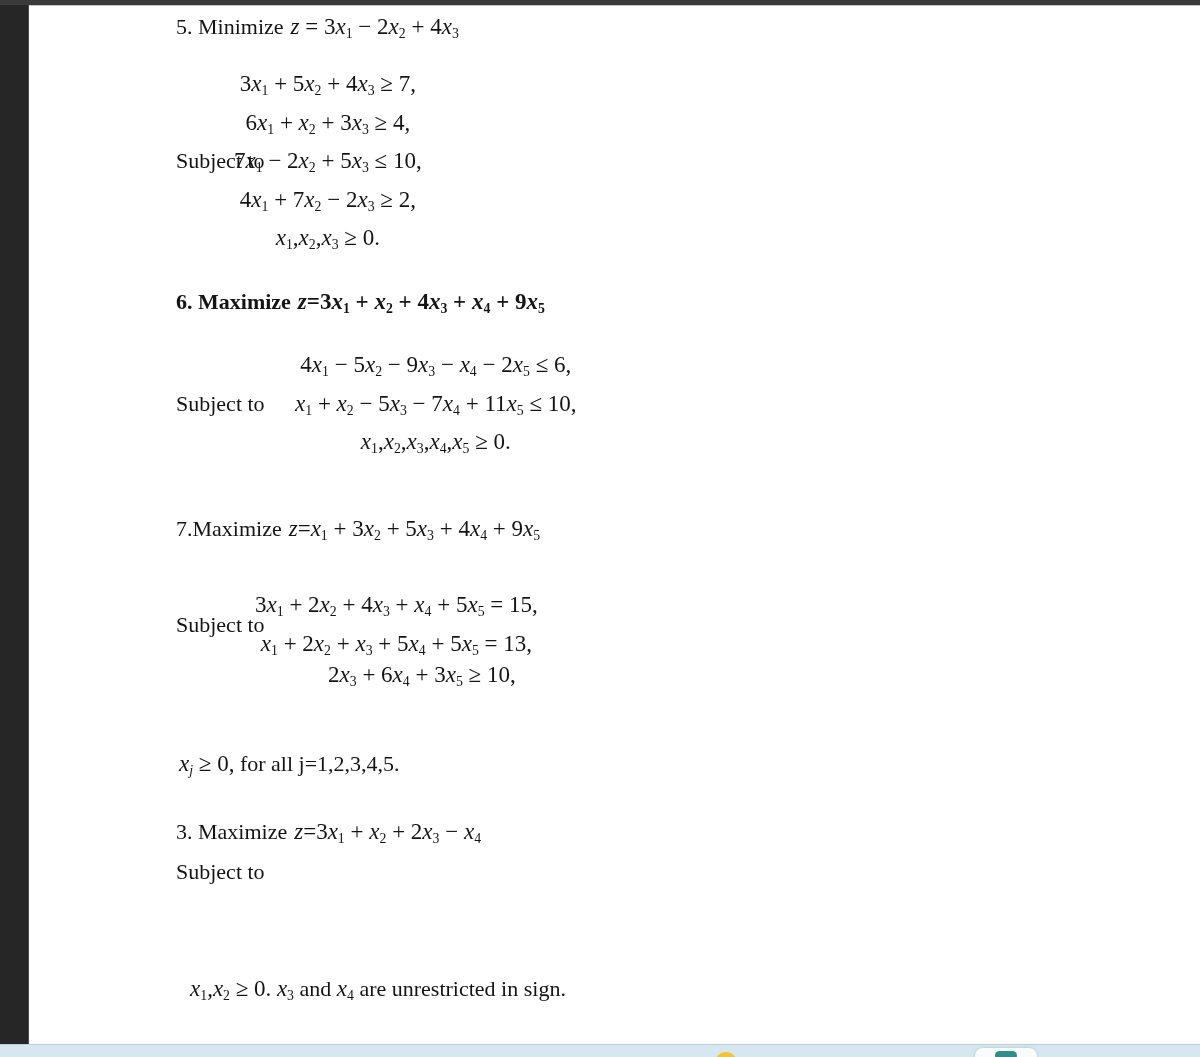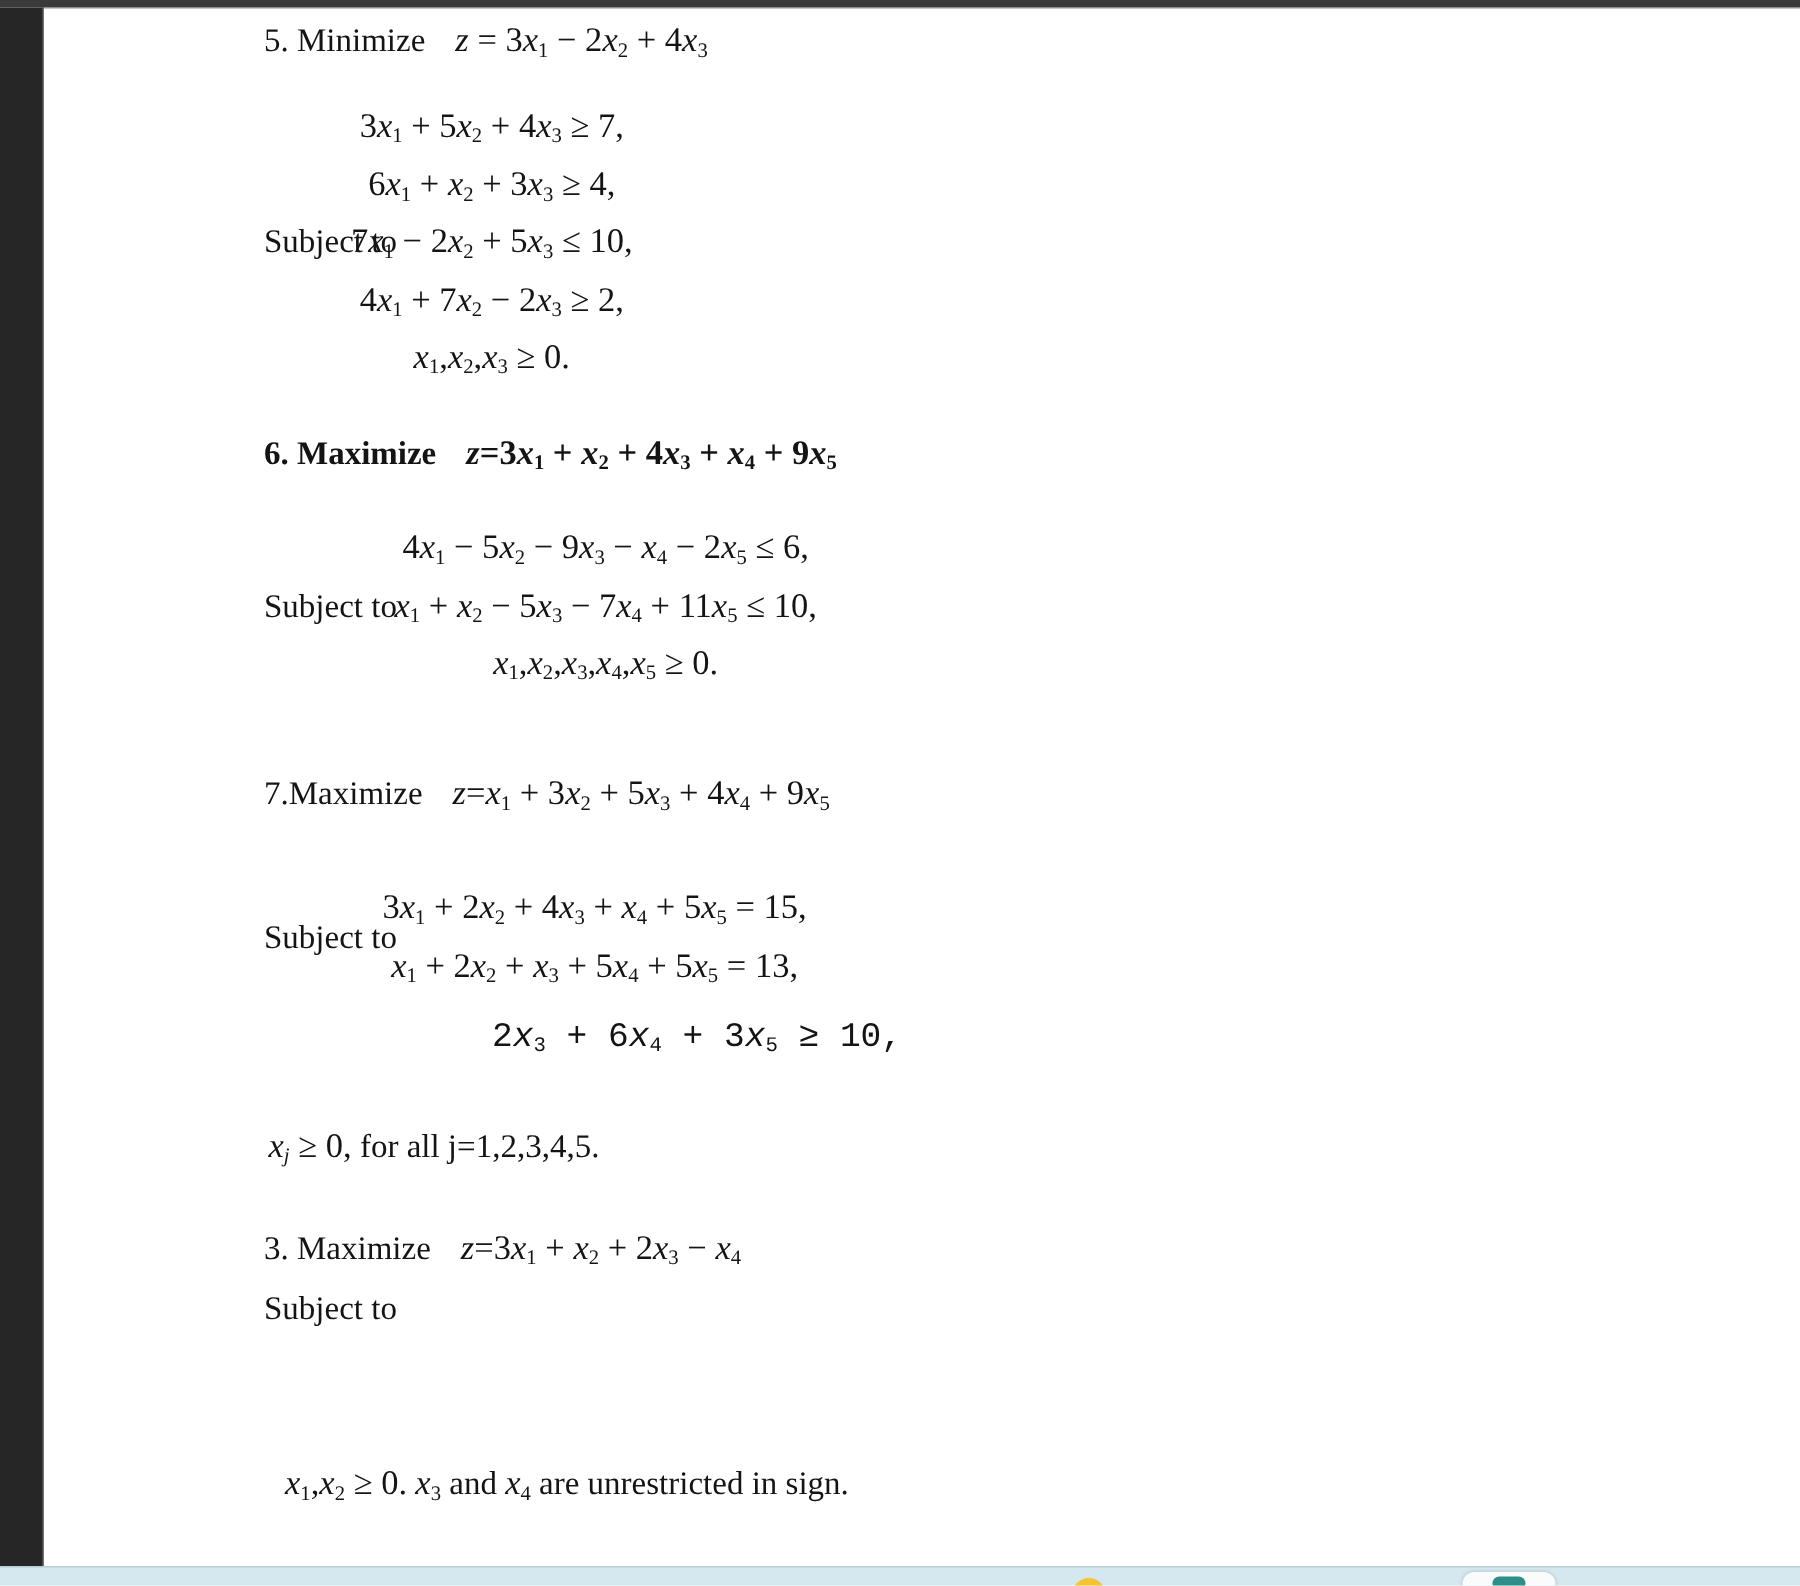--- a/index.html
+++ b/index.html
@@ -26,21 +26,21 @@
 
   
   .page { position: absolute; left: 29px; top: 5px; width: 1171px; height: 1039px;
           background: #ffffff; border-top: 1px solid #c6c6c6; }
 
   .word { font-size: 22px; }
   .math { font-size: 23px; }
   .math i, .word i { font-style: italic; }
   sub { font-size: 0.60em; line-height: 0; vertical-align: -0.28em; }
 
-  .objective { position: absolute; display: flex; align-items: baseline; gap: 20px; white-space: nowrap; }
+  .objective { position: absolute; display: flex; align-items: baseline; gap: 7px; white-space: nowrap; }
 
   .constraints { position: absolute; }
   .subject { position: absolute; left: 0; top: 50%; transform: translateY(-50%);
              font-size: 22px; white-space: nowrap; }
   .eqcol { display: flex; flex-direction: column; align-items: center; width: max-content; }
   .eq-line { line-height: 38.6px; white-space: nowrap; }
 
   .free-line { position: absolute; white-space: nowrap; }
 </style>
 </head>
@@ -67,41 +67,41 @@
       </div>
     </div>
 
     <div>
       <div class="objective" style="left:147px; top:283px;font-weight:bold;">
         <span class="word">6. Maximize</span>
         <span class="math"><i>z</i>=3<i>x</i><sub>1</sub> + <i>x</i><sub>2</sub> + 4<i>x</i><sub>3</sub> + <i>x</i><sub>4</sub> + 9<i>x</i><sub>5</sub></span>
       </div>
       <div class="constraints" style="left:147px; top:340px;">
         <span class="subject">Subject to</span>
-        <div class="eqcol" style="margin-left:87px;">
+        <div class="eqcol" style="margin-left:119px;">
           <div class="math eq-line">4<i>x</i><sub>1</sub> − 5<i>x</i><sub>2</sub> − 9<i>x</i><sub>3</sub> − <i>x</i><sub>4</sub> − 2<i>x</i><sub>5</sub> ≤ 6,</div>
           <div class="math eq-line"><i>x</i><sub>1</sub> + <i>x</i><sub>2</sub> − 5<i>x</i><sub>3</sub> − 7<i>x</i><sub>4</sub> + 11<i>x</i><sub>5</sub> ≤ 10,</div>
           <div class="math eq-line"><i>x</i><sub>1</sub>,<i>x</i><sub>2</sub>,<i>x</i><sub>3</sub>,<i>x</i><sub>4</sub>,<i>x</i><sub>5</sub> ≥ 0.</div>
         </div>
       </div>
     </div>
 
     <div>
       <div class="objective" style="left:147px; top:510px;">
         <span class="word">7.Maximize</span>
         <span class="math"><i>z</i>=<i>x</i><sub>1</sub> + 3<i>x</i><sub>2</sub> + 5<i>x</i><sub>3</sub> + 4<i>x</i><sub>4</sub> + 9<i>x</i><sub>5</sub></span>
       </div>
       <div class="constraints" style="left:147px; top:580px;">
         <span class="subject">Subject to</span>
         <div class="eqcol" style="margin-left:79px;align-items:center;">
           <div class="math eq-line">3<i>x</i><sub>1</sub> + 2<i>x</i><sub>2</sub> + 4<i>x</i><sub>3</sub> + <i>x</i><sub>4</sub> + 5<i>x</i><sub>5</sub> = 15,</div>
           <div class="math eq-line"><i>x</i><sub>1</sub> + 2<i>x</i><sub>2</sub> + <i>x</i><sub>3</sub> + 5<i>x</i><sub>4</sub> + 5<i>x</i><sub>5</sub> = 13,</div>
         </div>
       </div>
-      <div class="free-line math" style="left:299px; top:672px;font-family:Liberation Mono, monospace;">2<i>x</i><sub>3</sub> + 6<i>x</i><sub>4</sub> + 3<i>x</i><sub>5</sub> ≥ 10,</div>
+      <div class="free-line math" style="left:299px; top:656px;">2<i>x</i><sub>3</sub> + 6<i>x</i><sub>4</sub> + 3<i>x</i><sub>5</sub> ≥ 10,</div>
       <div class="free-line" style="left:150px; top:745px;">
         <span class="math"><i>x</i><sub><i>j</i></sub> ≥ 0,</span><span class="word"> for all j=1,2,3,4,5.</span>
       </div>
     </div>
 
     <div>
       <div class="objective" style="left:147px; top:813px;">
         <span class="word">3. Maximize</span>
         <span class="math"><i>z</i>=3<i>x</i><sub>1</sub> + <i>x</i><sub>2</sub> + 2<i>x</i><sub>3</sub> − <i>x</i><sub>4</sub></span>
       </div>

